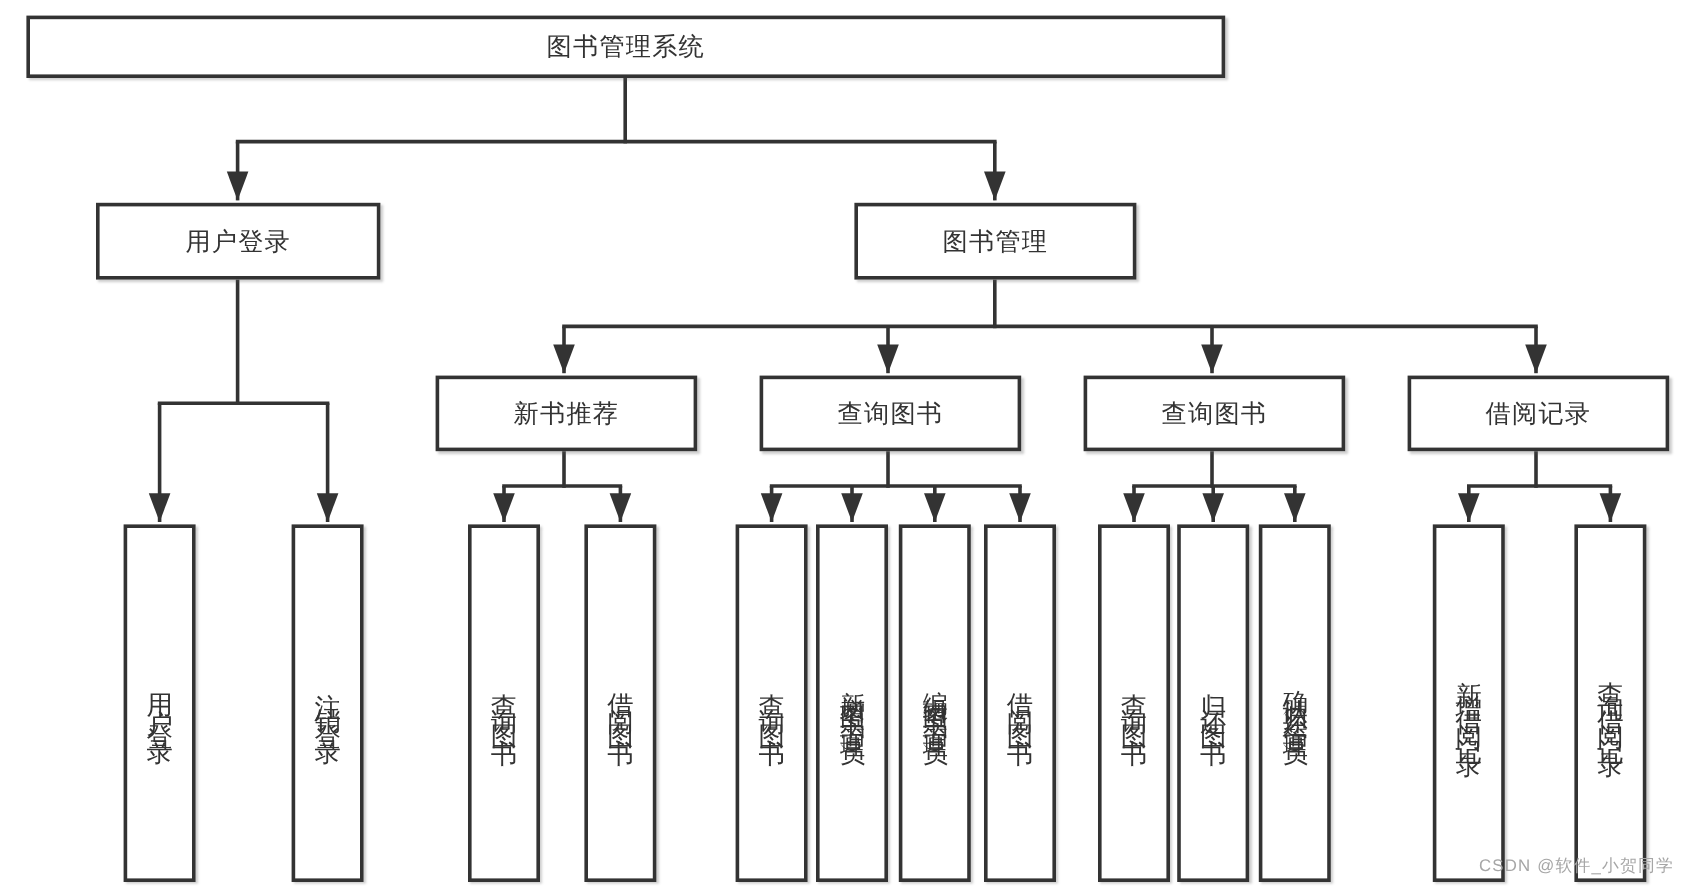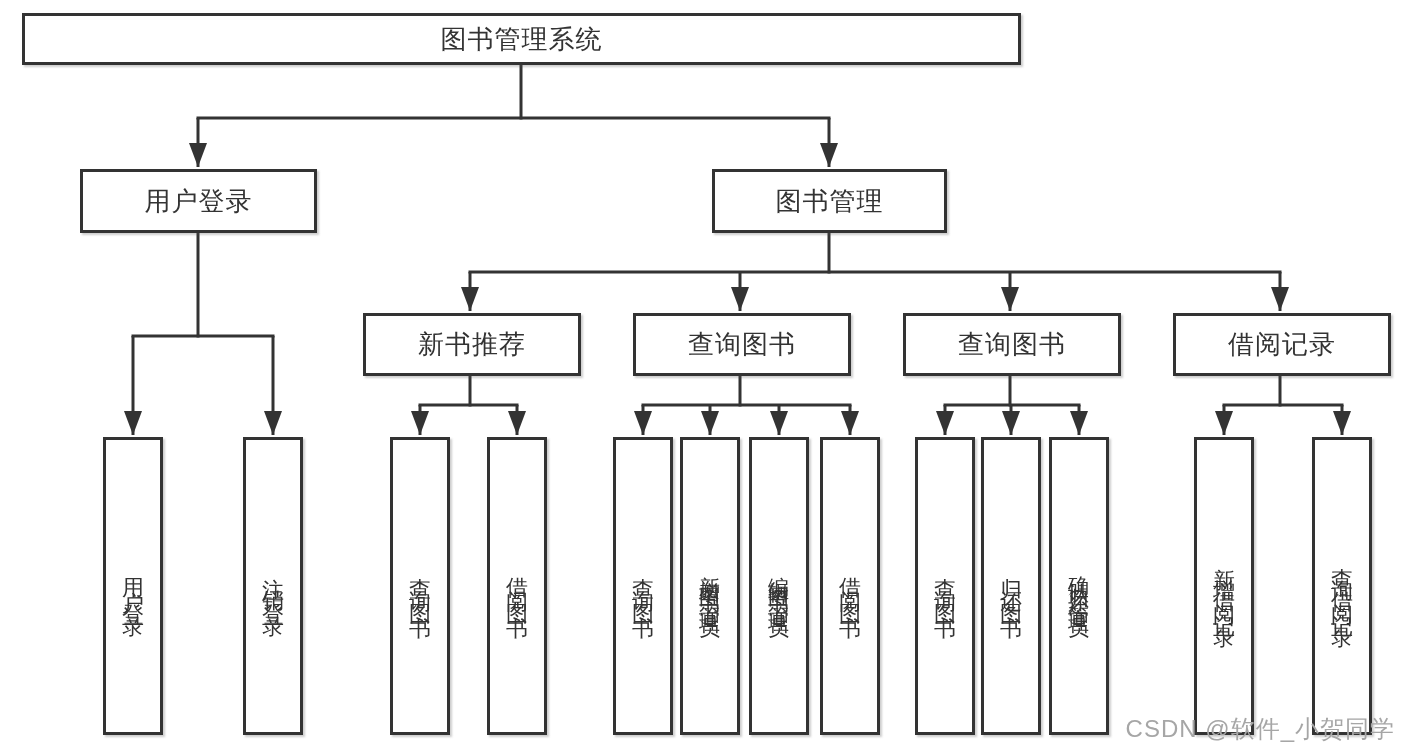--- a/index.html
+++ b/index.html
@@ -14,21 +14,21 @@
   .box{
     position:absolute;
     box-sizing:border-box;
     border:3px solid #333333;
     background:#ffffff;
     display:flex;align-items:center;justify-content:center;
     color:#333333;
     box-shadow:2px 2px 2px rgba(90,90,90,0.30);
     z-index:2;
   }
-  .hbox{font-size:26px;letter-spacing:1px;}
+  .hbox{font-size:21px;letter-spacing:1px;}
   .node-root{left:22px;top:13px;width:999px;height:52px;}
   .node-user-login{left:80px;top:169px;width:237px;height:64px;}
   .node-book-management{left:712px;top:169px;width:235px;height:64px;text-align:right;}
   .l3{top:313px;width:218px;height:63px;}
   .node-new-book-recommend{left:363px;}
   .node-book-borrow{left:633px;}
   .node-current-borrow{left:903px;}
   .node-borrow-records{left:1173px;}
   .leaf{top:437px;width:60px;height:298px;}
   .vlabel{
@@ -37,21 +37,21 @@
     font-size:22px;
     line-height:1;
     letter-spacing:13px;
     white-space:nowrap;
   }
   .leaf.long .vlabel{font-size:21px;letter-spacing:6px;}
   .leaf.mid  .vlabel{letter-spacing:12px;}
   .watermark{
     position:absolute;
     right:10px;top:713px;
-    font-size:24px;
+    font-size:14px;
     color:#a6a6a6;
     letter-spacing:1px;
     z-index:3;
   }
 </style>
 </head>
 <body>
 
 <div class="canvas">
 

